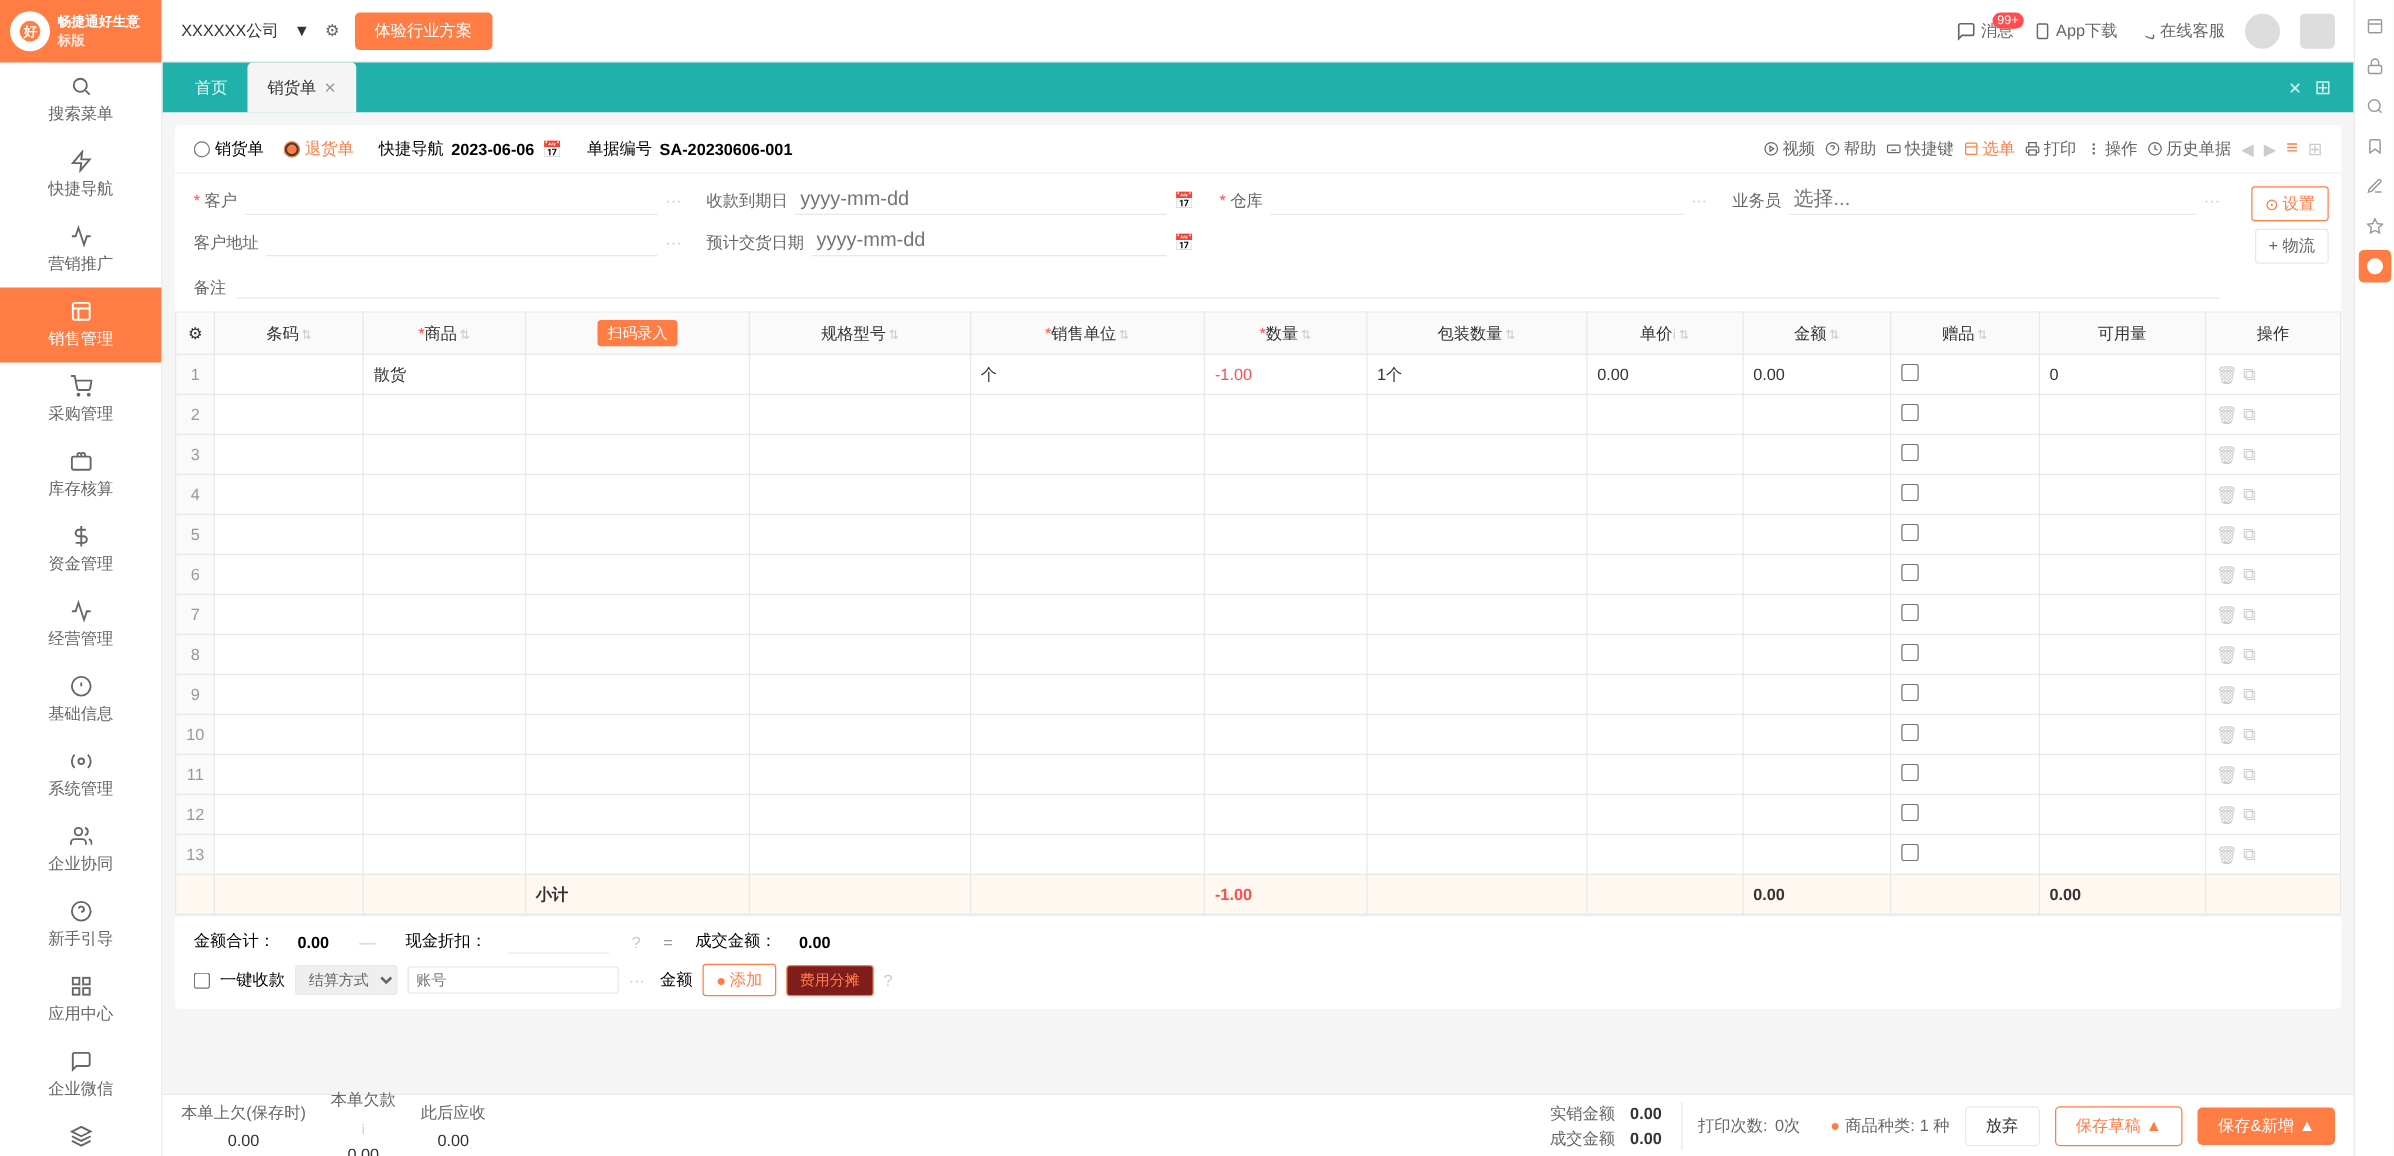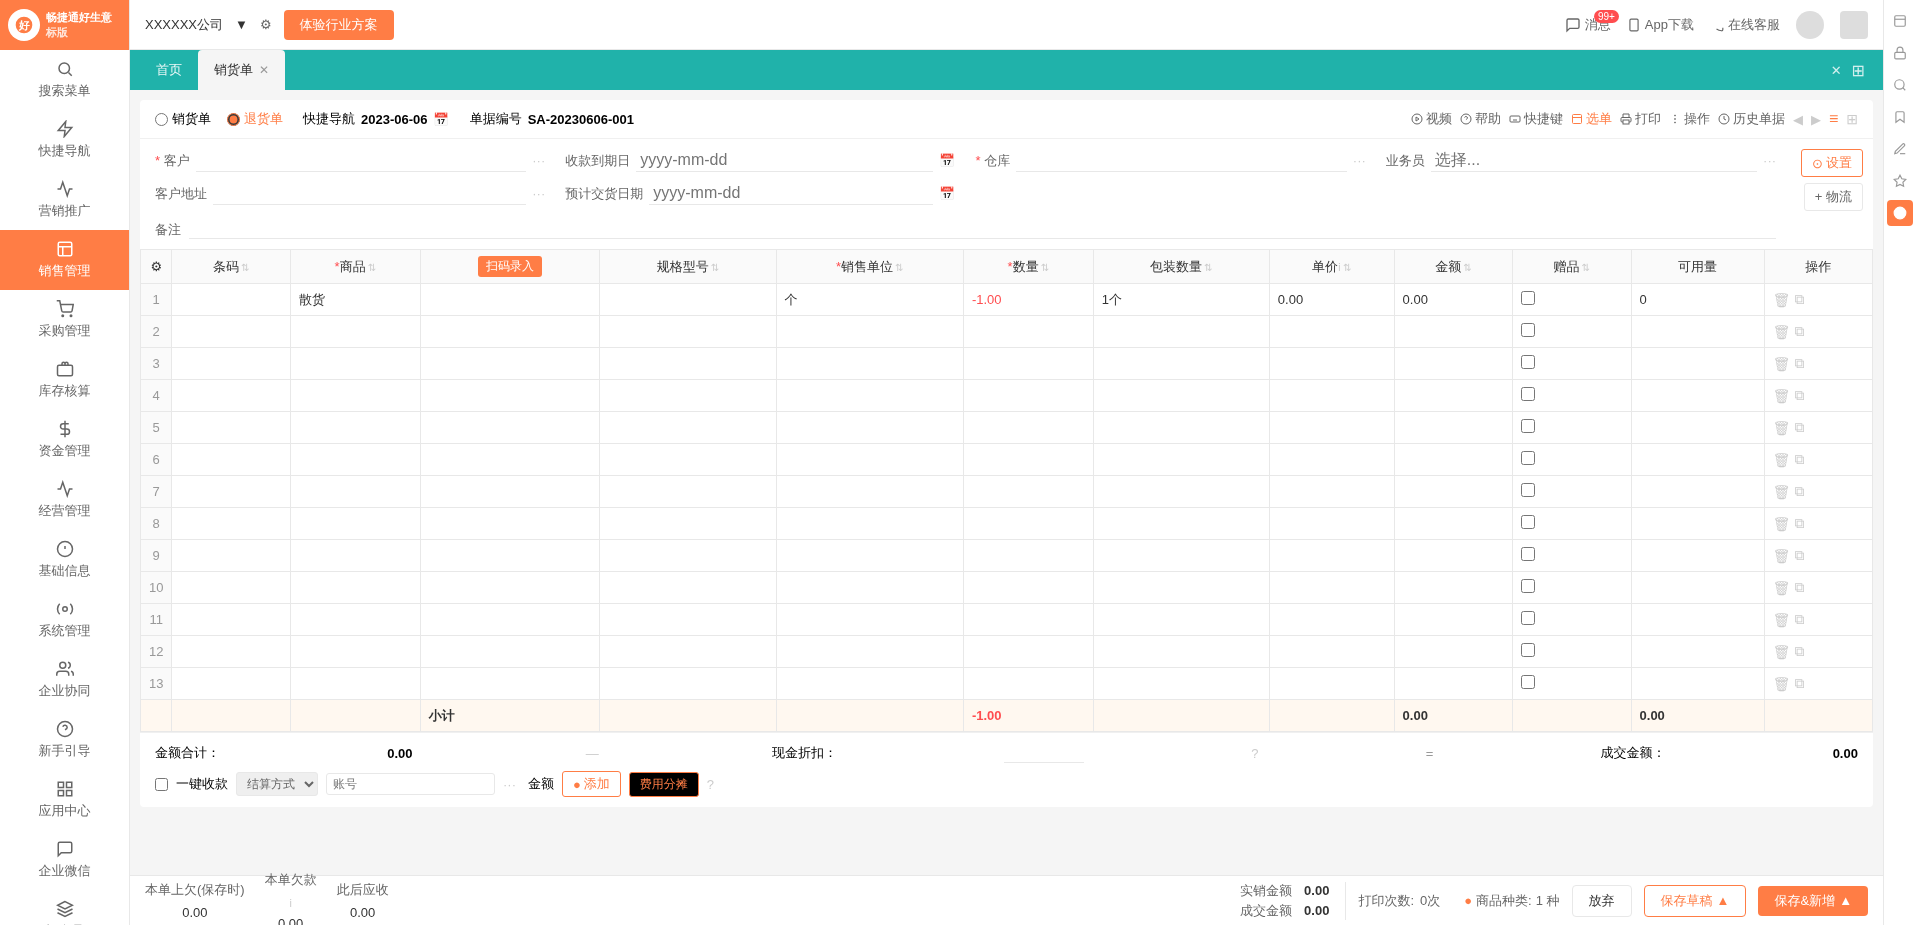--- a/index.html
+++ b/index.html
@@ -72,26 +72,26 @@
     .sort-icon { color: #ccc; font-size: 10px; margin-left: 2px; }
     .table-checkbox { width: 14px; height: 14px; }
     .table-actions { display: flex; gap: 4px; align-items: center; }
     .table-action-icon { color: #ccc; cursor: pointer; font-size: 14px; }
 
     
     .summary-row td { background: #fff8f0; font-weight: bold; }
 
     
     .form-footer { padding: 10px 15px; border-top: 1px solid #f0f0f0; }
-    .totals-row { display: flex; align-items: center; gap: 0; font-size: 13px; justify-content: space-between; }
+    .totals-row { display: flex; align-items: center; gap: 18px; font-size: 13px; }
     .totals-row .eq { color: #999; }
     .payment-row { display: flex; align-items: center; gap: 8px; margin-top: 8px; }
     .payment-row input[type=checkbox] { accent-color: #ff7d45; }
     .add-btn { background: #fff; border: 1px solid #ff7d45; color: #ff7d45; padding: 3px 10px; border-radius: 3px; cursor: pointer; display: flex; align-items: center; gap: 3px; font-size: 12px; }
-    .expense-btn { border: 1px solid #ff7d45; color: #ff7d45; background: #000000; padding: 3px 10px; border-radius: 3px; cursor: pointer; font-size: 12px; }
+    .expense-btn { border: 1px solid #ff7d45; color: #ff7d45; background: #7f1d1d; padding: 3px 10px; border-radius: 3px; cursor: pointer; font-size: 12px; }
     .select-input { border: 1px solid #e8e8e8; padding: 3px 6px; border-radius: 3px; font-size: 12px; color: #666; min-width: 80px; }
 
     
     .bottom-bar { height: 50px; background: #fff; border-top: 1px solid #e8e8e8; display: flex; align-items: center; padding: 0 15px; gap: 20px; }
     .bottom-info { display: flex; align-items: center; gap: 6px; font-size: 13px; color: #666; flex-direction: column; }
     .bottom-info span.num { color: #333; }
     .bottom-right { margin-left: auto; display: flex; align-items: center; gap: 12px; }
     .discard-btn { border: 1px solid #e8e8e8; background: #fff; padding: 6px 16px; border-radius: 4px; cursor: pointer; color: #333; font-size: 13px; }
     .save-draft-btn { border: 1px solid #ff7d45; background: #fff; color: #ff7d45; padding: 6px 16px; border-radius: 4px; cursor: pointer; font-size: 13px; display: flex; align-items: center; gap: 4px; }
     .save-new-btn { background: #ff7d45; color: #fff; border: none; padding: 6px 16px; border-radius: 4px; cursor: pointer; font-size: 13px; display: flex; align-items: center; gap: 4px; }

